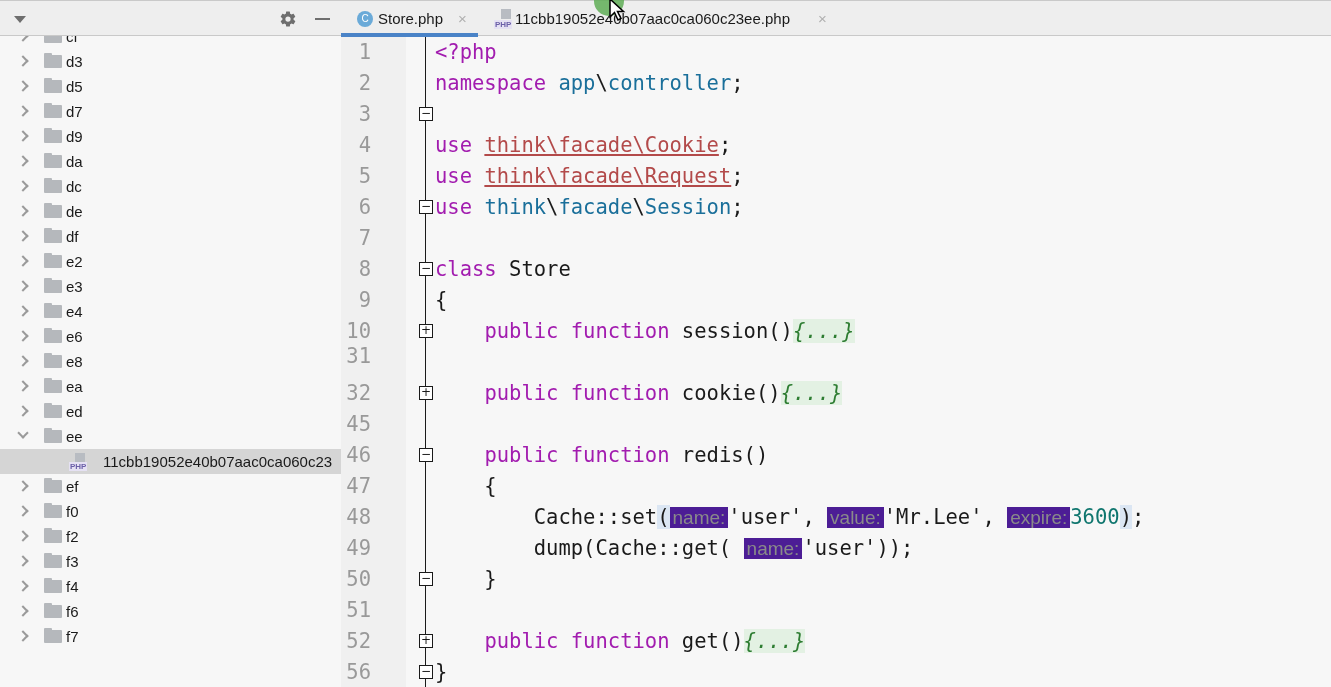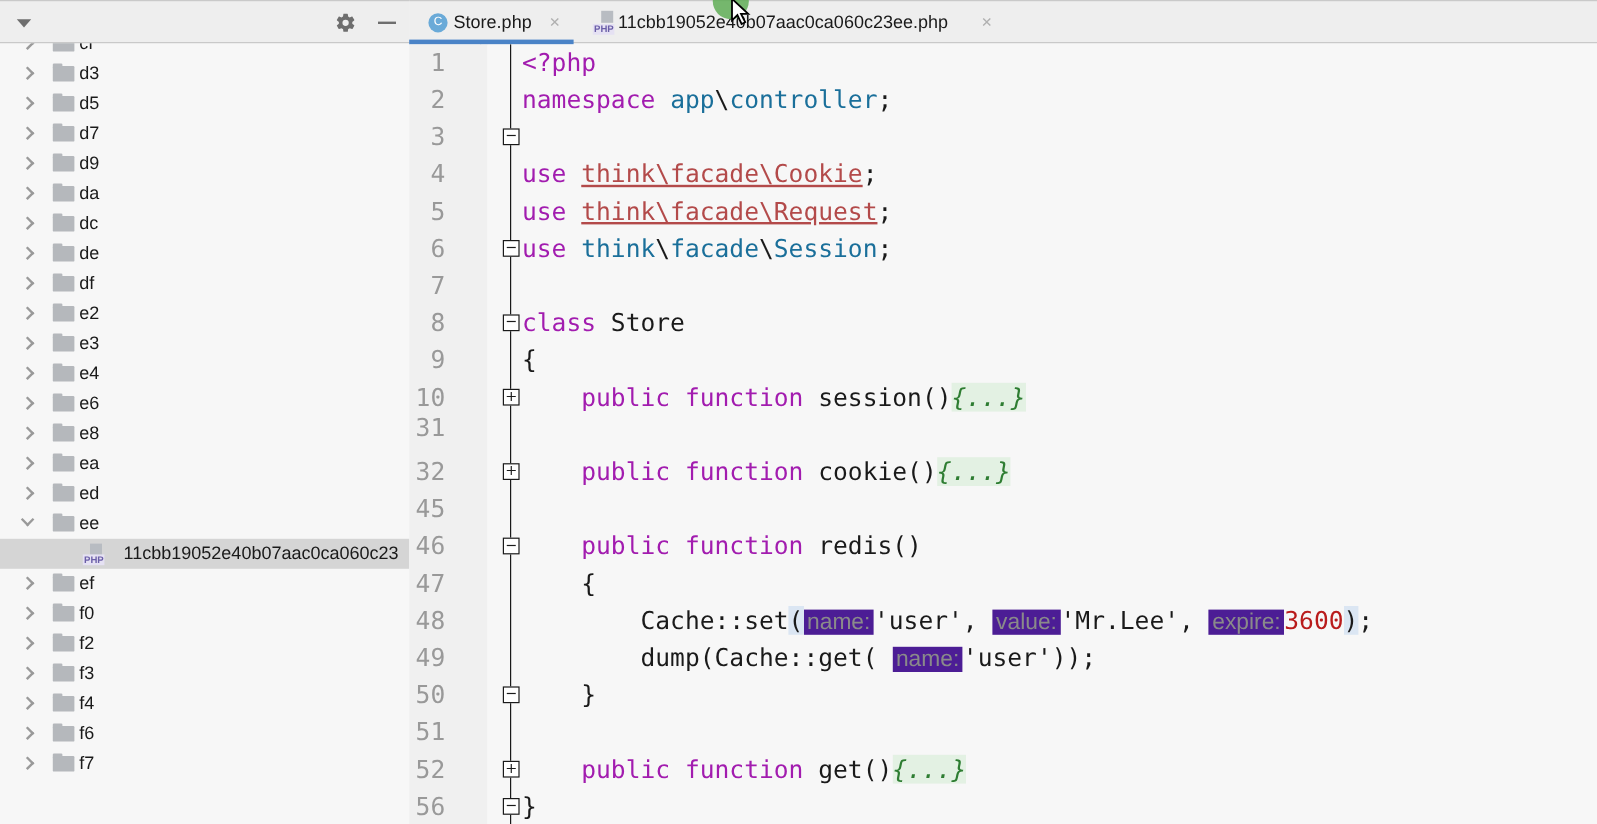--- a/index.html
+++ b/index.html
@@ -118,21 +118,21 @@
     border: 1px solid #1a1a1a; font-size: 12px; line-height: 11px; text-align: center;
     font-family: "DejaVu Sans", sans-serif; color: #1a1a1a; z-index: 3;
   }
   .kw { color: #a21caf; }
   .ns { color: #1a6f9a; }
   .php-tag { color: #a21caf; }
   .unused { color: #b34a4a; text-decoration: underline; text-decoration-color: #b34a4a; }
   .folded { color: #2e7d32; font-style: italic; background: #e3f1e3; }
   .hint { font-family: "Liberation Sans", sans-serif; font-size: 19px; color: #8a8a8a; background: #4c1d95; padding: 0 3px; }
   .str { color: #1a1a1a; }
-  .num { color: #b91c1c; }
+  .num { color: #0f766e; }
   .paren-hl { background: #dbe6f3; }
 </style>
 </head>
 <body>
 
 <div class="sidebar">
   <div class="tree" id="tree">
       <div class="tree-row">
         <span class="chevron"></span>
         <span class="folder"></span>

